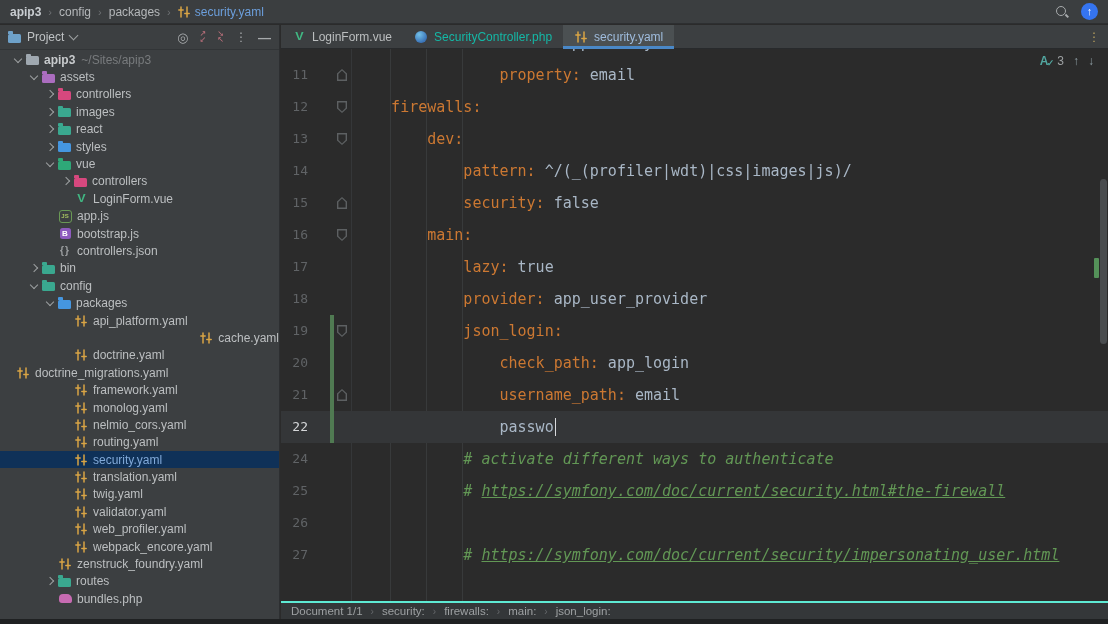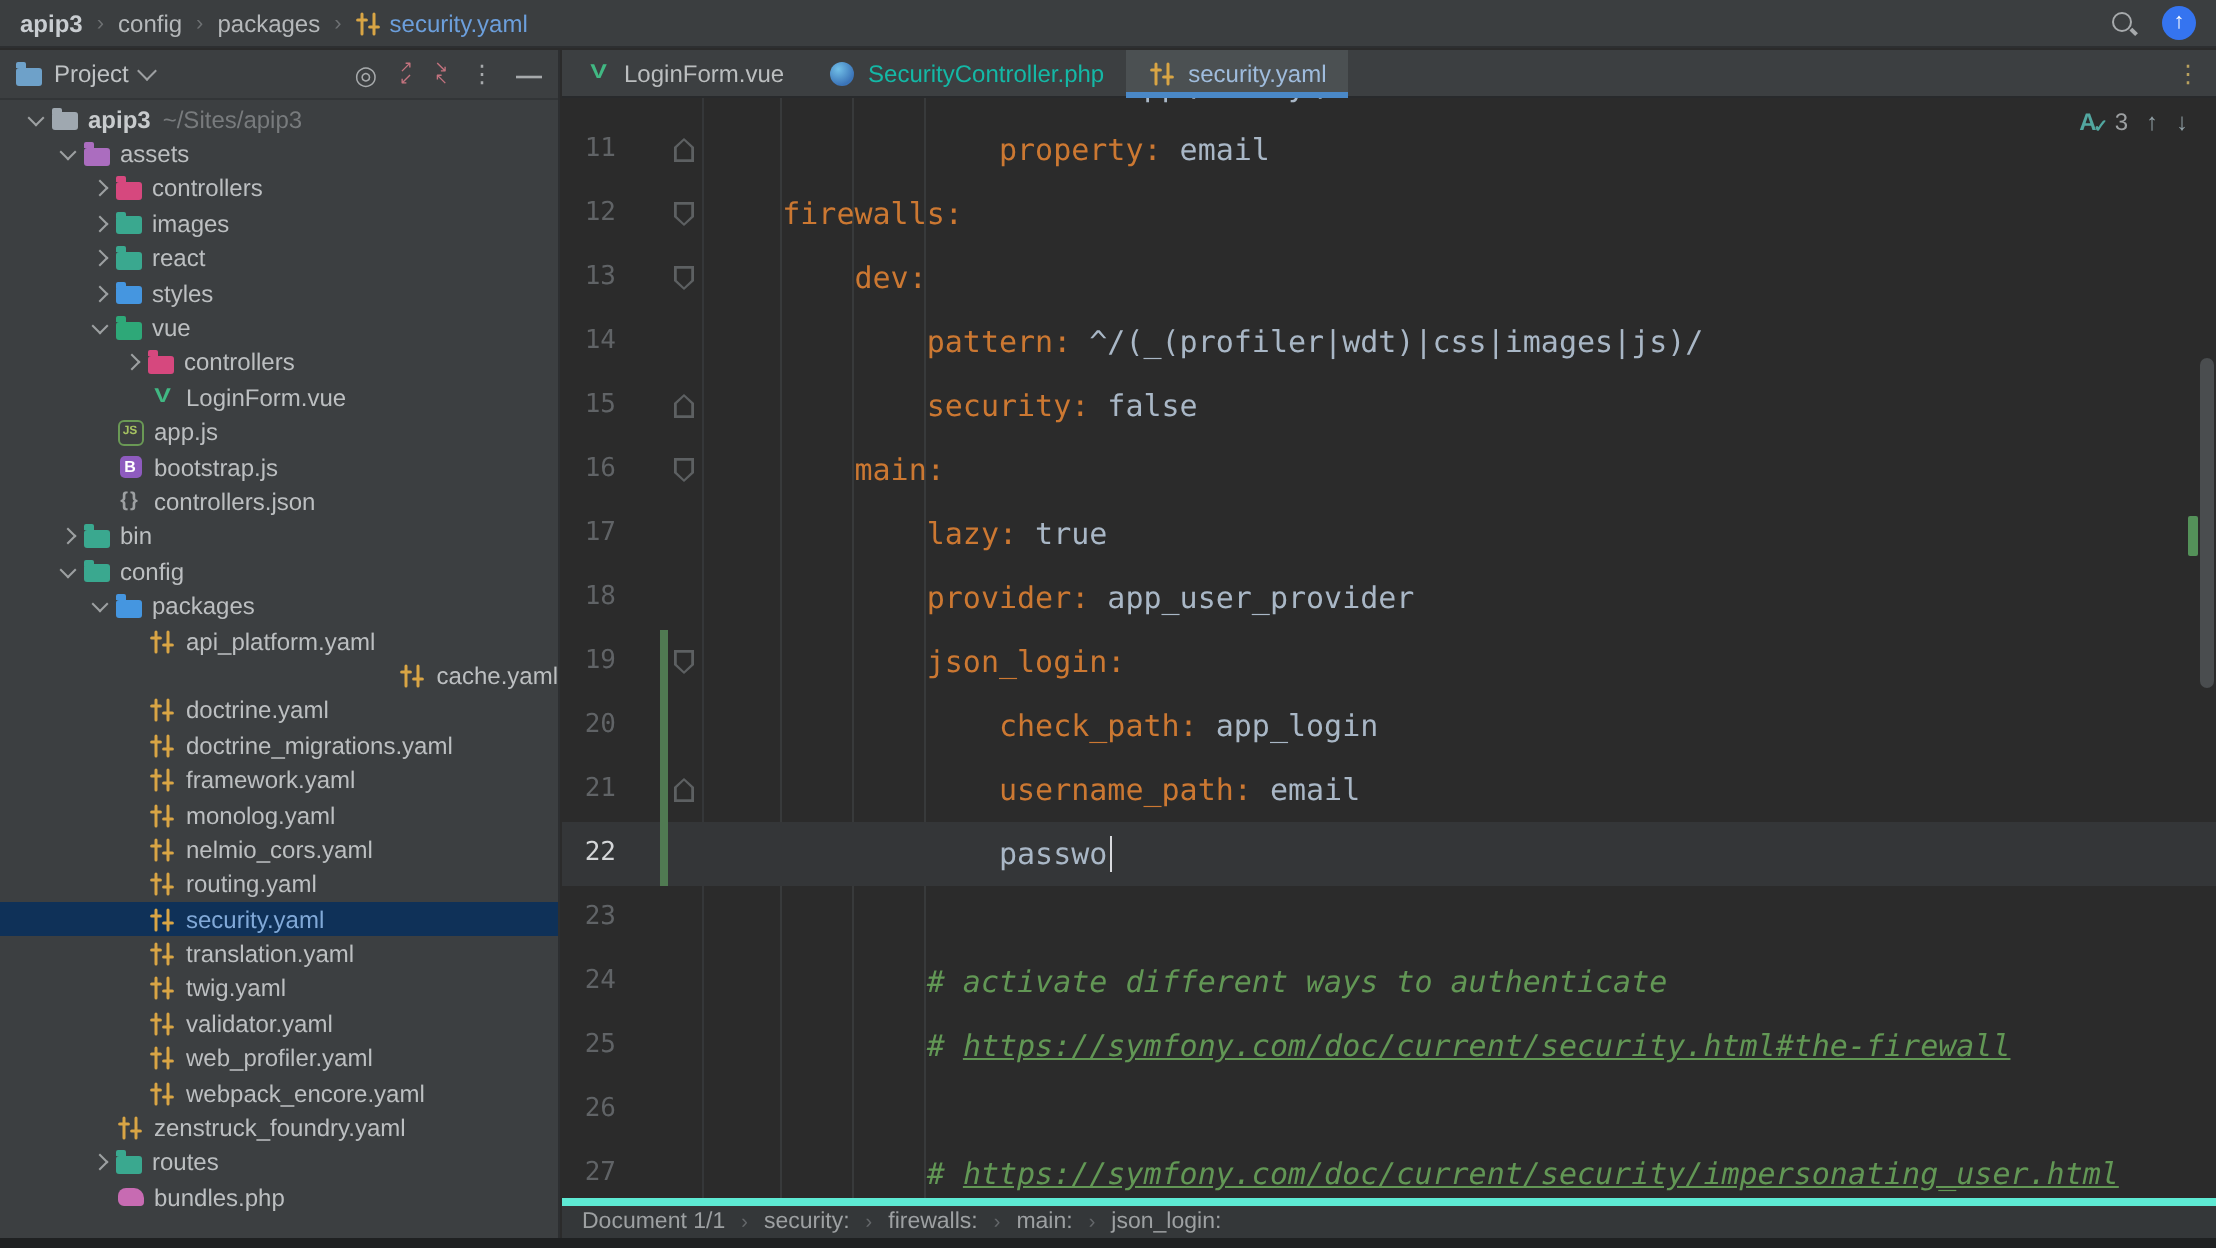--- a/index.html
+++ b/index.html
@@ -94,21 +94,21 @@
   .sl{color:#629755;font-style:italic;text-decoration:underline;}
   .caret{display:inline-block;width:1.6px;height:18px;background:#d8dadd;vertical-align:-4px;margin-left:1px;}
   .inspections{position:absolute;top:5px;right:14px;display:flex;align-items:center;gap:9px;
       font-size:12px;color:#9da0a2;font-family:"Liberation Sans",sans-serif;}
   .insp-icon{color:#52a7a0;font-size:12px;font-weight:bold;position:relative;}
   .insp-icon .chk{position:absolute;left:7px;top:4px;font-size:9px;color:#52a7a0;}
   .insp-arrow{font-size:12px;color:#8f9ea4;}
   .stripe-mark{position:absolute;right:9px;top:209px;width:5px;height:20px;background:#549159;border-radius:1px;}
   .vscroll{position:absolute;right:1px;top:130px;width:7px;height:165px;background:#4a4d4f;border-radius:4px;}
   .status-crumbs{position:absolute;left:0;right:0;bottom:0;height:16px;background:#343739;
-      border-top:4px solid #5eead4;display:flex;align-items:center;gap:8px;padding:0 10px;
+      border-top:2px solid #5eead4;display:flex;align-items:center;gap:8px;padding:0 10px;
       font-size:11.5px;color:#9da0a2;}
   .status-crumbs .sep{color:#64676a;font-size:10px;}
   .bottom-strip{position:absolute;left:0;right:0;bottom:0;height:5px;background:#1f2122;}
   
   .yaml-svg line{stroke:#d9a545;stroke-width:1.5;stroke-linecap:round;}
 </style>
 </head>
 <body>
 
 <div id="app">
@@ -292,21 +292,21 @@
           <span class="fi">
             <svg width="12" height="12" class="yaml-svg">
               <line x1="3" y1="1" x2="3" y2="11"></line>
               <line x1="9" y1="1" x2="9" y2="11"></line>
               <line x1="0.8" y1="4" x2="5.2" y2="4"></line>
               <line x1="6.8" y1="7.5" x2="11.2" y2="7.5"></line>
             </svg>
           </span>
           <span class="lbl">doctrine.yaml</span>
         </div>
-        <div class="tree-row" style="padding-left: 58px;">
+        <div class="tree-row" style="">
           <span class="tchev"></span>
           <span class="fi">
             <svg width="12" height="12" class="yaml-svg">
               <line x1="3" y1="1" x2="3" y2="11"></line>
               <line x1="9" y1="1" x2="9" y2="11"></line>
               <line x1="0.8" y1="4" x2="5.2" y2="4"></line>
               <line x1="6.8" y1="7.5" x2="11.2" y2="7.5"></line>
             </svg>
           </span>
           <span class="lbl">doctrine_migrations.yaml</span>
@@ -548,24 +548,20 @@
           <div class="cline changed">
             <span class="ln">21</span>
             <span class="fold u"></span>
             <span class="ctext"><span class="sk">                username_path:</span><span class="sv"> email</span></span>
           </div>
           <div class="cline changed current">
             <span class="ln">22</span>
             <span class="ctext"><span class="sv">                passwo</span><span class="caret"></span></span>
           </div>
           <div class="cline">
-            <span class="ln">23</span>
-            <span class="ctext"></span>
-          </div>
-          <div class="cline">
             <span class="ln">24</span>
             <span class="ctext"><span class="sc">            # activate different ways to authenticate</span></span>
           </div>
           <div class="cline">
             <span class="ln">25</span>
             <span class="ctext"><span class="sc">            # </span><span class="sl">https://symfony.com/doc/current/security.html#the-firewall</span></span>
           </div>
           <div class="cline">
             <span class="ln">26</span>
             <span class="ctext"></span>

